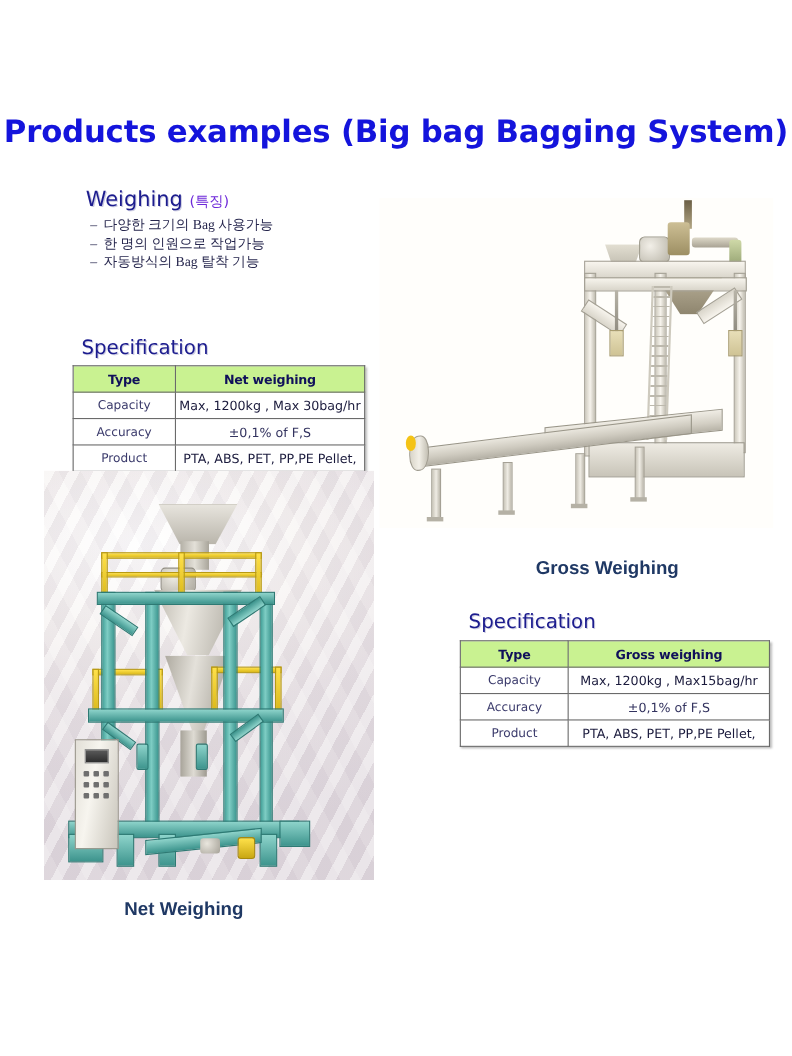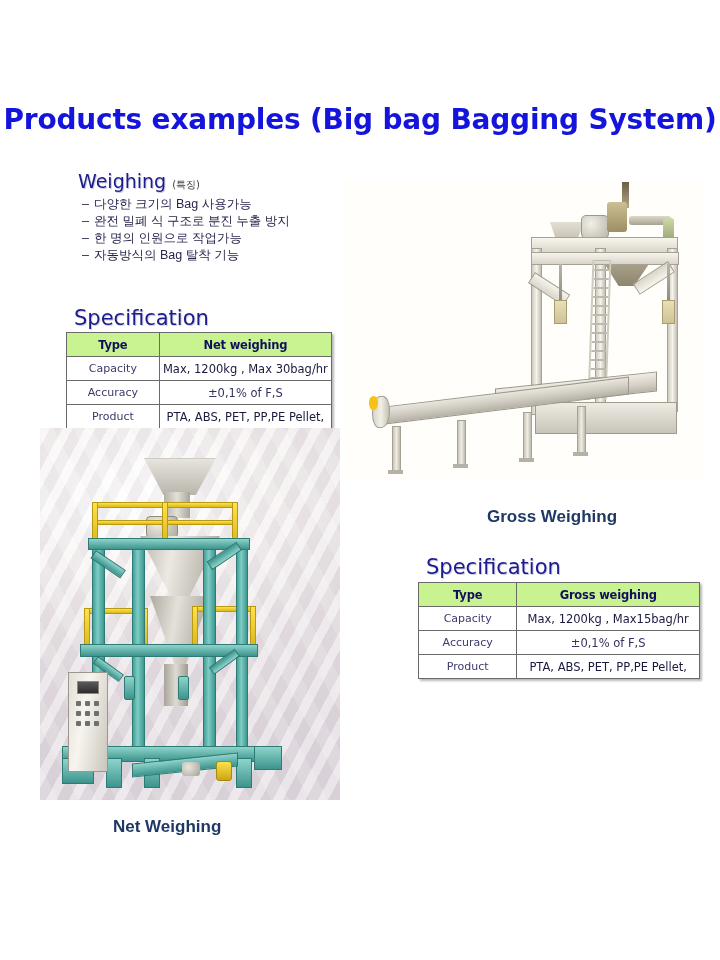--- a/index.html
+++ b/index.html
@@ -25,36 +25,36 @@
 
   
   .features-block{position:absolute;left:78px;top:170px;width:290px;}
   .features-head{
     font-size:19px;color:#1c1c8e;
     font-family:"DejaVu Sans",sans-serif;
     text-shadow:1px 1px 0 rgba(160,160,200,.55);
     margin-bottom:4px;
   }
   .features-head .kr{
-    font-size:10px;color:#404040;text-shadow:none;
+    font-size:13px;color:#6d28d9;text-shadow:none;
     font-family:"DejaVu Sans",sans-serif;
   }
   .feat-list{list-style:none;margin:0;padding:0 0 0 4px;}
   .feat-list li{
     font-size:12.5px;color:#26264d;
     line-height:17px;
     white-space:nowrap;
-    font-family:Liberation Sans, sans-serif;
+    font-family:Liberation Serif, serif;
   }
   .feat-list li .dash{display:inline-block;width:12px;}
 
   
   .spec-head{
     position:absolute;
-    font-size:21px;color:#1c1c8e;
+    font-size:18px;color:#1c1c8e;
     font-family:"DejaVu Sans",sans-serif;
     text-shadow:1px 1px 0 rgba(160,160,200,.5);
     text-align:center;
   }
   #spec-head-1{left:74px;top:306px;}
   #spec-head-2{left:426px;top:555px;}
 
   
   table.spec{
     position:absolute;
@@ -307,21 +307,20 @@
 
   <div class="title">Products examples (Big bag Bagging System)</div>
 
   <div class="features-block">
     <div class="features-head">
       <span>Weighing</span>
       <span class="kr">(특징)</span>
     </div>
     <ul class="feat-list">
       <li><span class="dash">–</span><span>다양한 크기의 Bag 사용가능</span></li>
-      <li><span class="dash">–</span><span>완전 밀폐 식 구조로 분진 누출 방지</span></li>
       <li><span class="dash">–</span><span>한 명의 인원으로 작업가능</span></li>
       <li><span class="dash">–</span><span>자동방식의 Bag 탈착 기능</span></li>
     </ul>
   </div>
 
   <div class="spec-head" id="spec-head-1">Specification</div>
 
   <table class="spec" id="spec-table-1">
     <thead>
       <tr>

